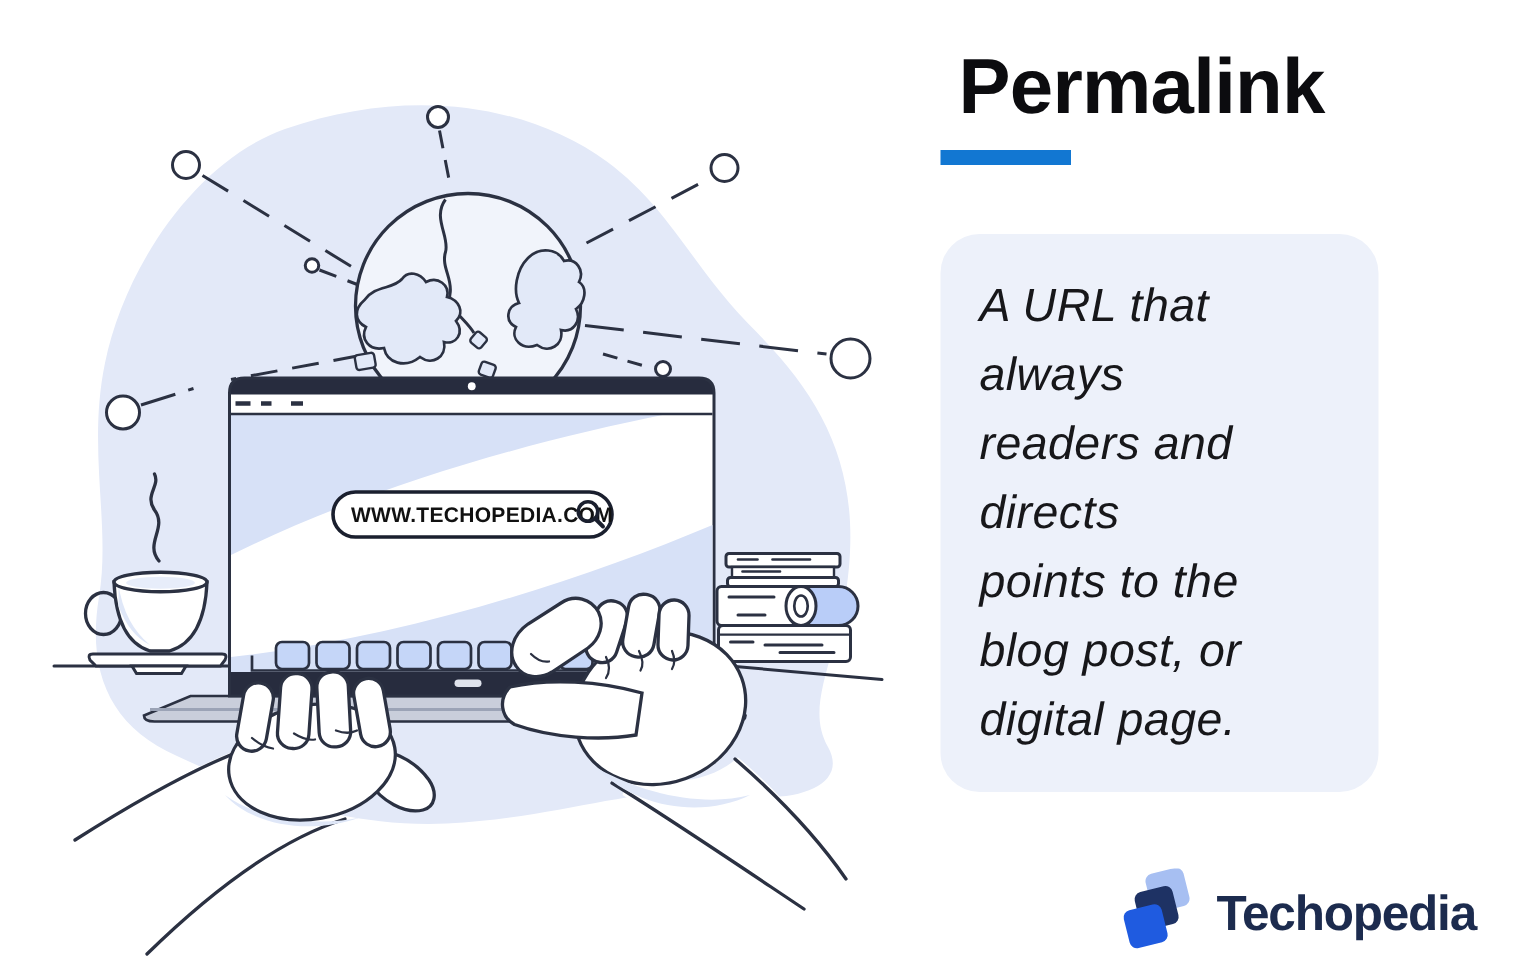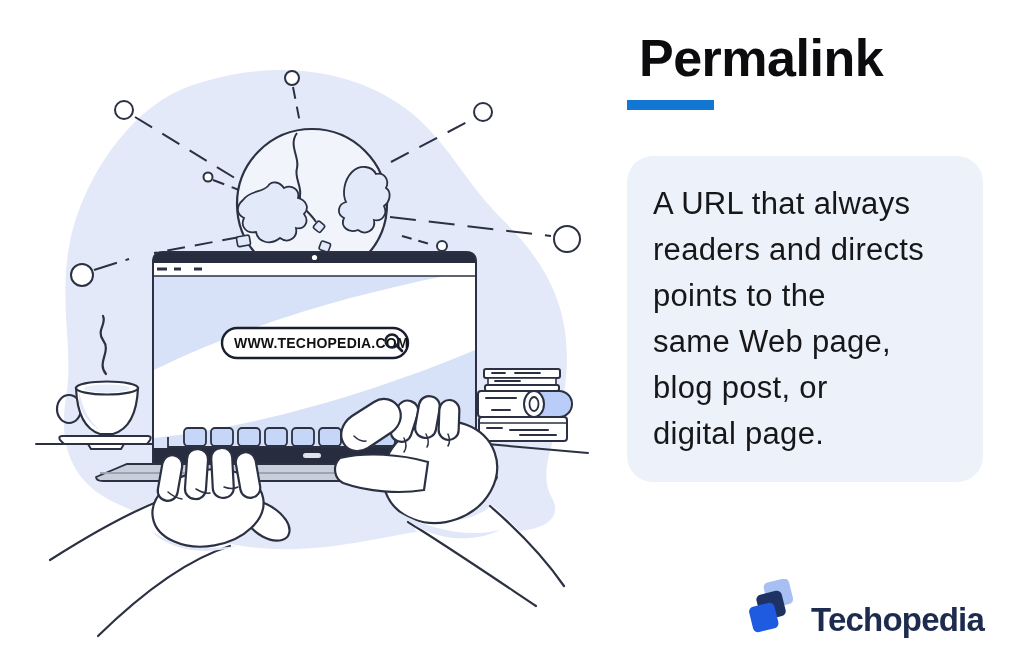--- a/index.html
+++ b/index.html
@@ -12,28 +12,28 @@
   .right-col{
     position:absolute;left:620px;top:0;width:404px;height:649px;
     box-sizing:border-box;padding:18px 0 0 7px;
   }
   .page-title{
     font-size:52px;font-weight:700;color:#0c0c0f;letter-spacing:-0.5px;
     line-height:1.1;margin:12px;
   }
   .accent-bar{width:87px;height:10px;background:#1277d2;margin-top:13px;}
   .definition-card{
-    margin-top:46px;width:356px;box-sizing:border-box;
-    background:#edf1fa;border-radius:26px;padding:25px 26px;
+    margin-top:46px;width:292px;box-sizing:border-box;
+    background:#edf1fa;border-radius:26px;padding:25px 26px;font-style:italic;
   }
   .definition-line{
     font-size:31px;line-height:46px;color:#17171a;letter-spacing:0.3px;
   }
   .brand{
-    position:absolute;right:40px;bottom:10px;display:flex;align-items:flex-end;gap:11px;
+    position:absolute;right:40px;bottom:10px;display:flex;align-items:center;gap:11px;
   }
   .brand-text{
     font-size:33px;font-weight:700;color:#1c2b4e;letter-spacing:-0.8px;
   }
 </style>
 </head>
 <body>
 
 <svg class="illustration" viewBox="0 0 620 649" xmlns="http://www.w3.org/2000/svg">
 
@@ -180,21 +180,20 @@
 </svg>
 
 <div class="right-col">
   <h1 class="page-title">Permalink</h1>
   <div class="accent-bar"></div>
 
   <div class="definition-card">
     <div class="definition-line">A URL that always</div>
     <div class="definition-line">readers and directs</div>
     <div class="definition-line">points to the</div>
-    <div class="definition-line">same Web page,</div>
     <div class="definition-line">blog post, or</div>
     <div class="definition-line">digital page.</div>
   </div>
 </div>
 
 <div class="brand">
   <svg width="54" height="60" viewBox="0 0 54 60">
     <g transform="rotate(-14 27 30)">
       <rect x="23" y="3" width="26" height="26" rx="5" fill="#a7bff2"></rect>
       <rect x="13" y="13" width="26" height="26" rx="5" fill="#1e3264"></rect>

